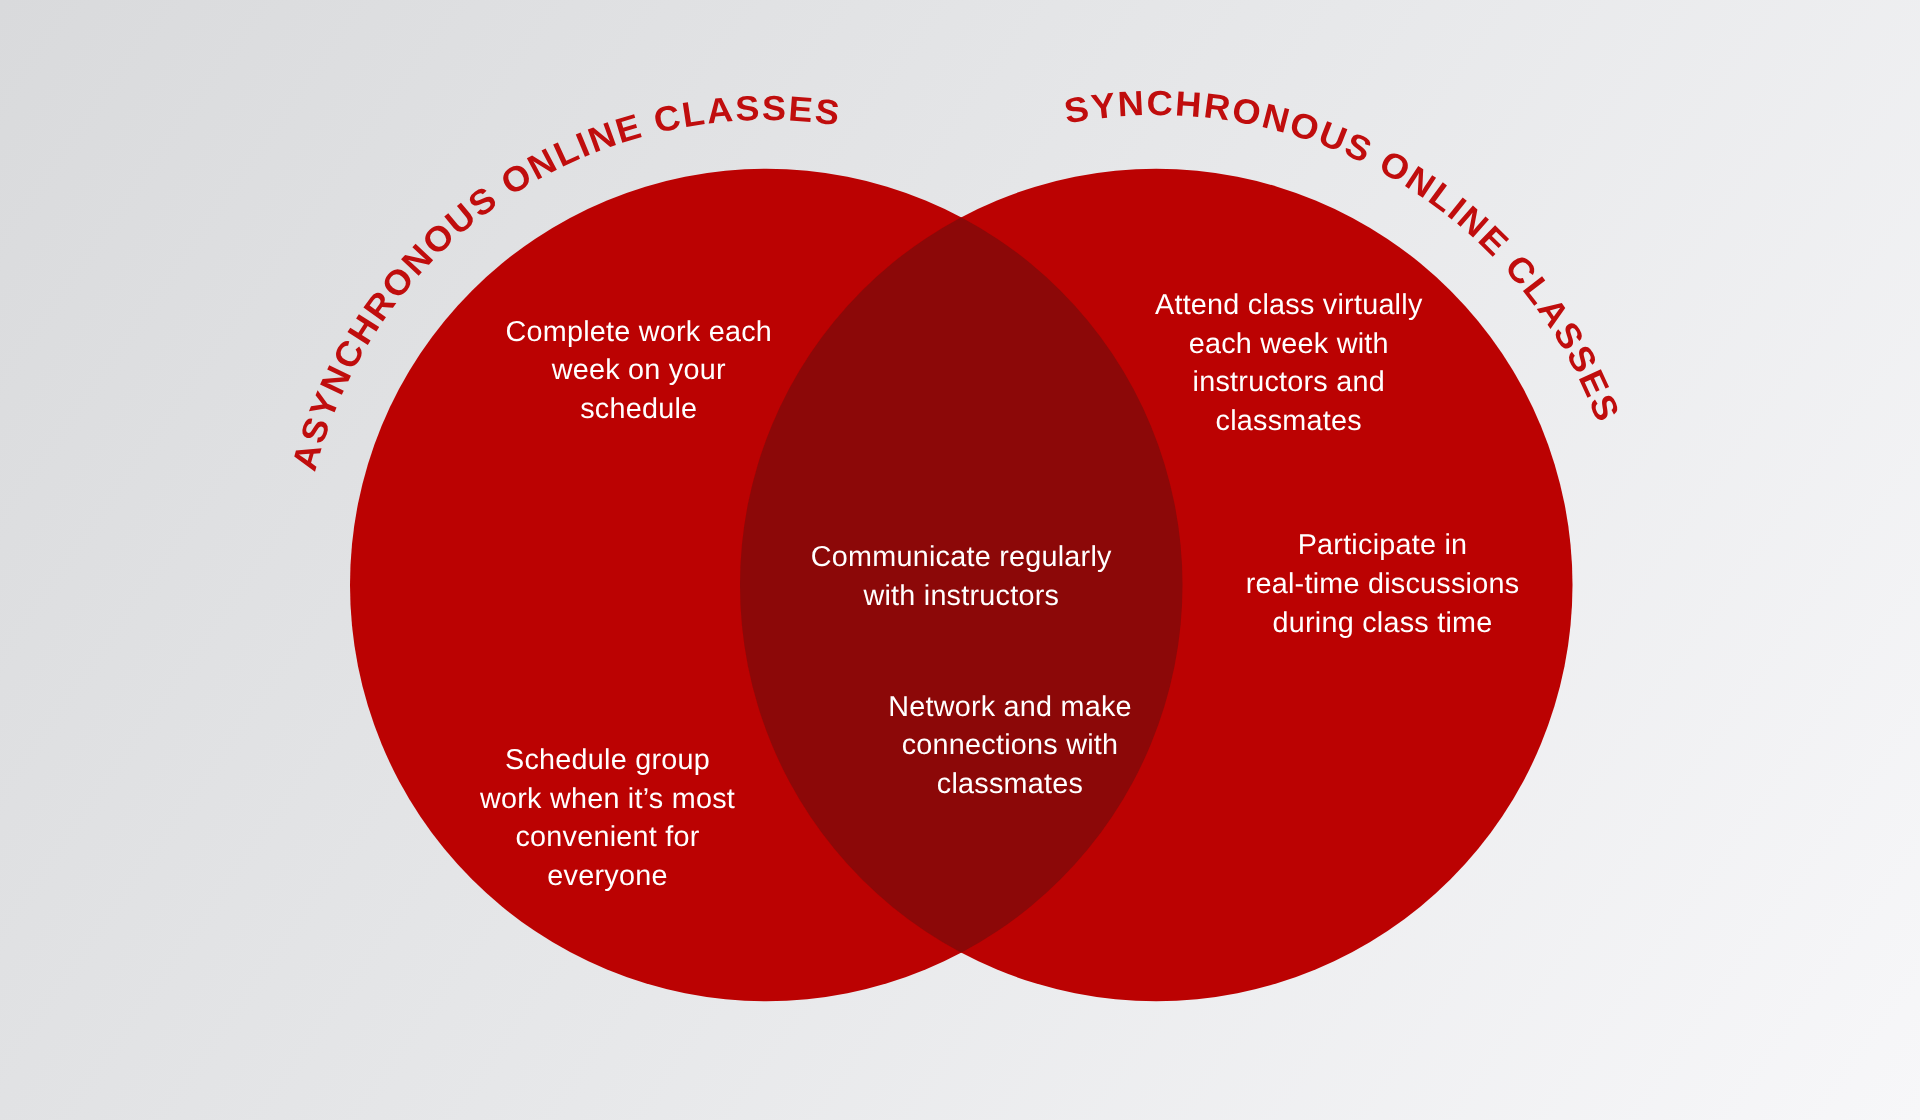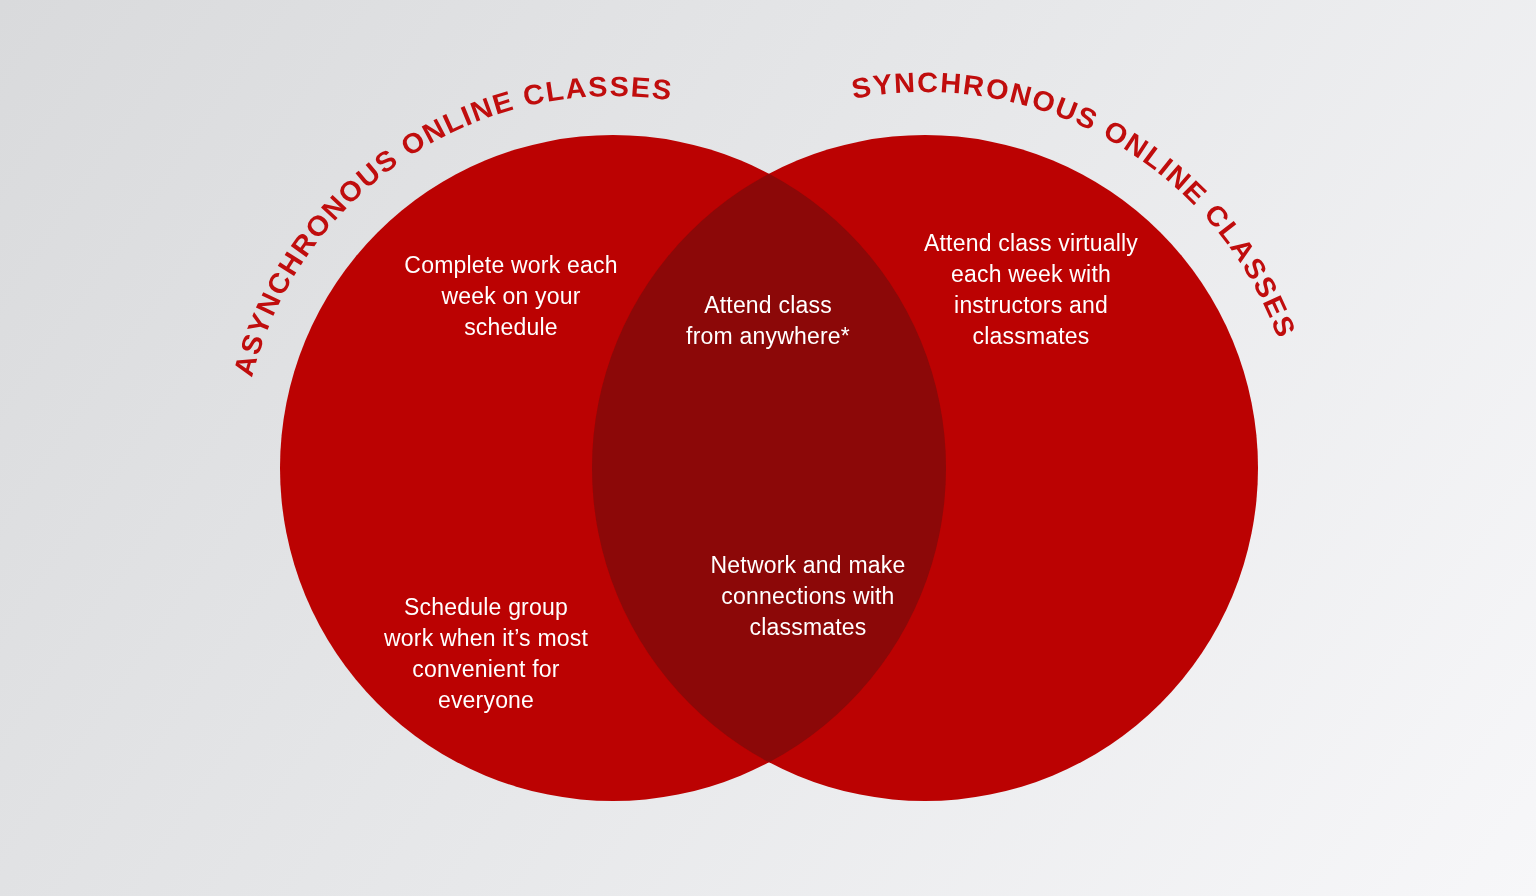--- a/index.html
+++ b/index.html
@@ -79,29 +79,32 @@
     <div class="note" style="left:511px; top:296px;">Complete work each
 week on your
 schedule</div>
 
 
     <div class="note" style="left:486px; top:654px;text-align:center;">Schedule group
 work when it’s most
 convenient for
 everyone</div>
 
-    <div class="note" style="left:768px; top:321px;">Attend class
-from anywhere*</div>
 
+    <div class="note" style="left:769px; top:461px;">Communicate regularly
+with instructors</div>
 
     <div class="note" style="left:808px; top:596px;">Network and make
 connections with
 classmates</div>
 
     <div class="note" style="left:1031px; top:290px;">Attend class virtually
 each week with
 instructors and
 classmates</div>
 
+    <div class="note" style="left:1106px; top:467px;">Participate in
+real-time discussions
+during class time</div>
 
   </div>
 
 </div>
 
 </body></html>

